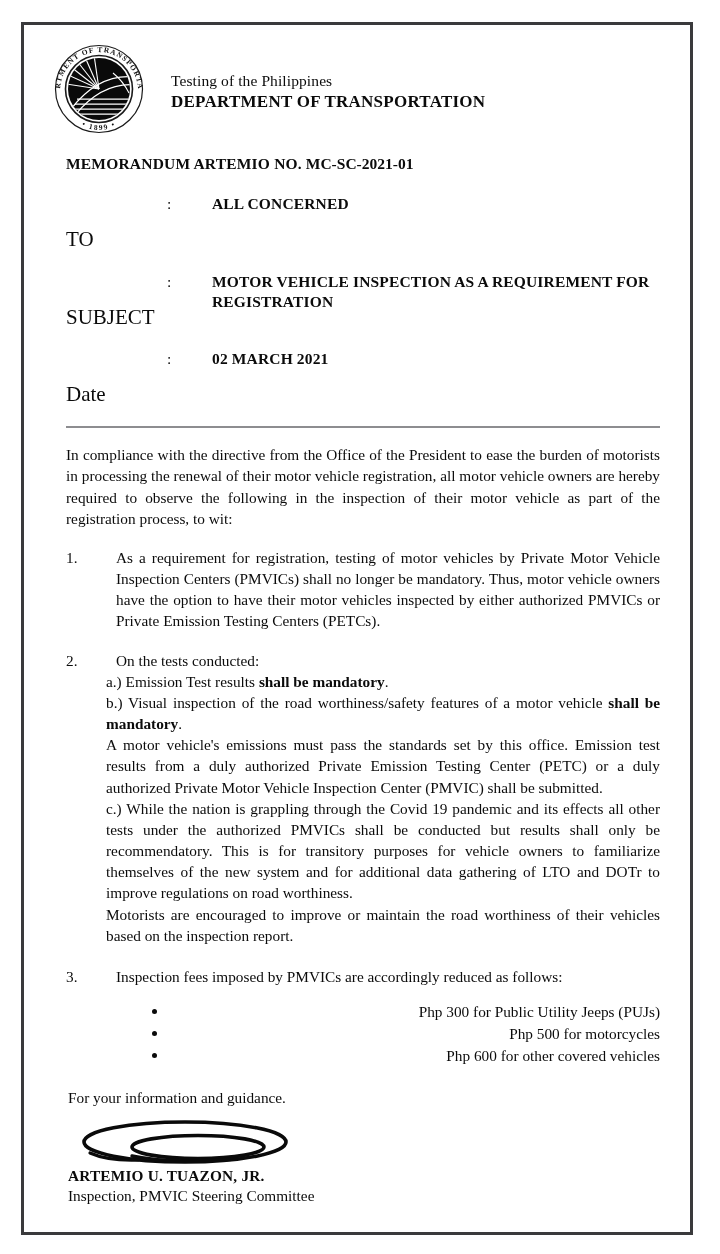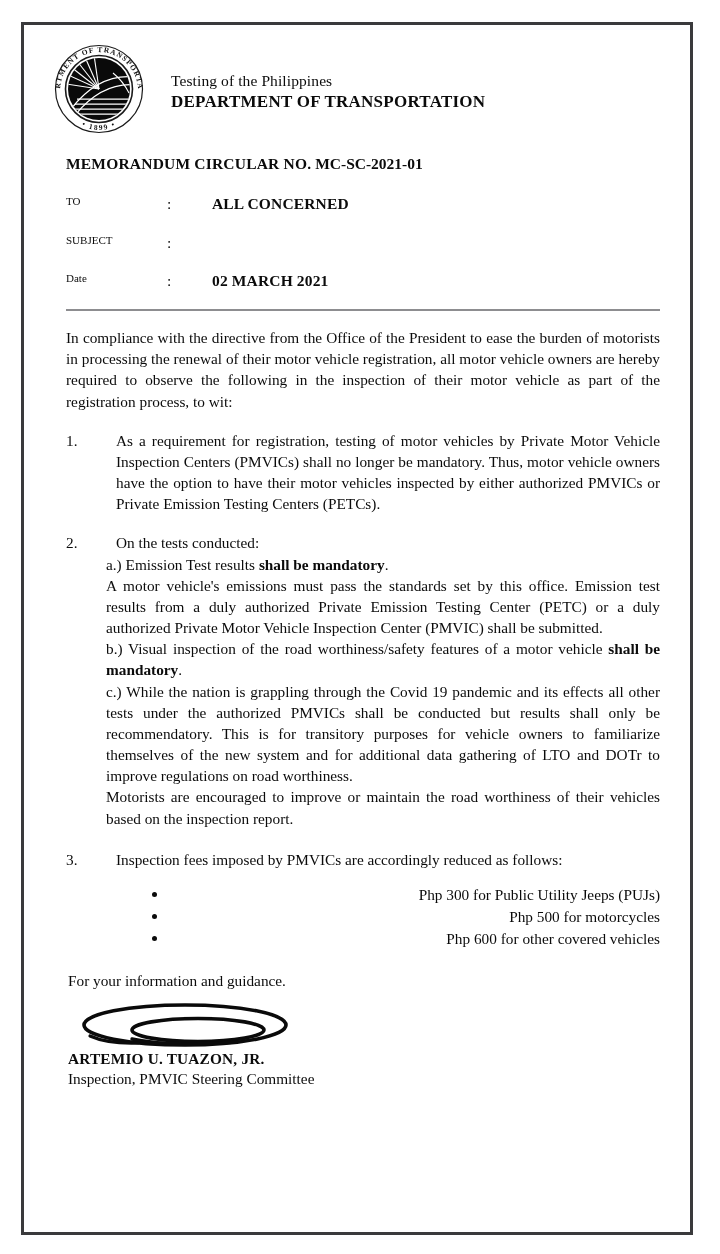--- a/index.html
+++ b/index.html
@@ -83,22 +83,23 @@
   .memo-title .mt-num { font-weight: bold; }
 
   .memo-row {
     display: flex;
     align-items: flex-start;
     margin-bottom: 18px;
   }
   .memo-row:last-child { margin-bottom: 0; }
   .mr-label {
     flex: 0 0 101px;
-    font-size: 11px;
+    font-size: 21px;
     line-height: 1.32;
+    margin-top: 32px;
   }
   .mr-colon {
     flex: 0 0 45px;
     font-size: 15.5px;
     line-height: 1.32;
   }
   .mr-value {
     flex: 1 1 auto;
     font-size: 15.5px;
     font-weight: bold;
@@ -248,33 +249,34 @@
 
     <div class="letterhead-text">
       <div class="lh-line1">Testing of the Philippines</div>
       <div class="lh-line2">DEPARTMENT OF TRANSPORTATION</div>
     </div>
   </div>
 
   <div class="memo-block">
 
     <div class="memo-title">
-      <span class="mt-bold">MEMORANDUM CIRCULAR NO.</span>
+      <span class="mt-bold">MEMORANDUM ARTEMIO NO.</span>
       <span class="mt-num">MC-SC-2021-01</span>
     </div>
 
     <div class="memo-row">
       <div class="mr-label">TO</div>
       <div class="mr-colon">:</div>
       <div class="mr-value">ALL CONCERNED</div>
     </div>
 
     <div class="memo-row">
       <div class="mr-label">SUBJECT</div>
       <div class="mr-colon">:</div>
+      <div class="mr-value">MOTOR VEHICLE INSPECTION AS A REQUIREMENT FOR REGISTRATION</div>
     </div>
 
     <div class="memo-row">
       <div class="mr-label">Date</div>
       <div class="mr-colon">:</div>
       <div class="mr-value">02 MARCH 2021</div>
     </div>
   </div>
 
   <div class="rule"></div>
@@ -292,25 +294,25 @@
       <div class="num-marker">2.</div>
       <div class="num-body noj">On the tests conducted:</div>
     </div>
 
     <div class="sub-block">
 
       <p class="para gap-20">
         <span>a.) Emission Test results </span><b class="bold">shall be mandatory</b><span>.</span>
       </p>
 
-      <p class="para gap-20">A motor vehicle's emissions must pass the standards set by this office.  Emission test results from a duly authorized Private Emission Testing Center (PETC) or a duly authorized Private Motor Vehicle Inspection Center (PMVIC) shall be submitted.</p>
-
       <p class="para gap-20">
         <span>b.) Visual inspection of the road worthiness/safety features of a motor vehicle </span><b class="bold">shall   be mandatory</b><span>.</span>
       </p>
+
+      <p class="para gap-20">A motor vehicle's emissions must pass the standards set by this office.  Emission test results from a duly authorized Private Emission Testing Center (PETC) or a duly authorized Private Motor Vehicle Inspection Center (PMVIC) shall be submitted.</p>
 
       <p class="para gap-20">c.) While the nation is grappling through the Covid 19 pandemic and its effects all other tests under the authorized PMVICs shall be conducted but results shall only be recommendatory. This is for transitory purposes for vehicle owners to familiarize themselves of the new system and for additional data gathering of LTO and DOTr to improve regulations on road worthiness.</p>
 
       <p class="para gap-20">Motorists are encouraged to improve or maintain the road worthiness of their vehicles based on the inspection report.</p>
     </div>
 
     <div class="num-item gap-20">
       <div class="num-marker">3.</div>
       <div class="num-body noj">Inspection fees imposed by PMVICs are accordingly reduced as follows:</div>
     </div>

